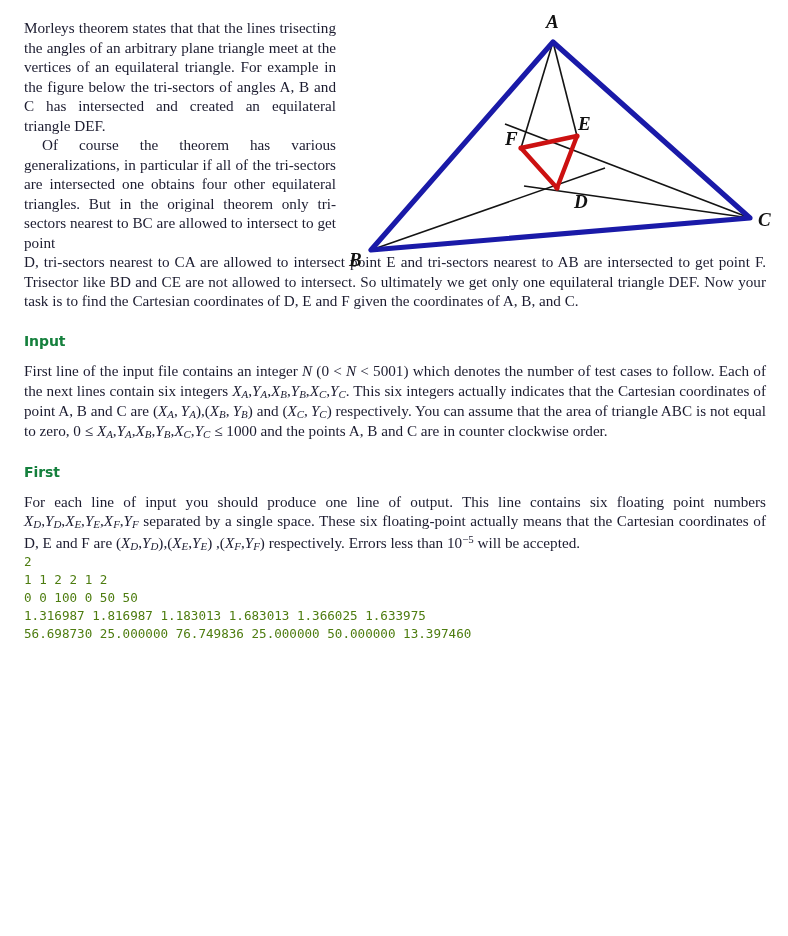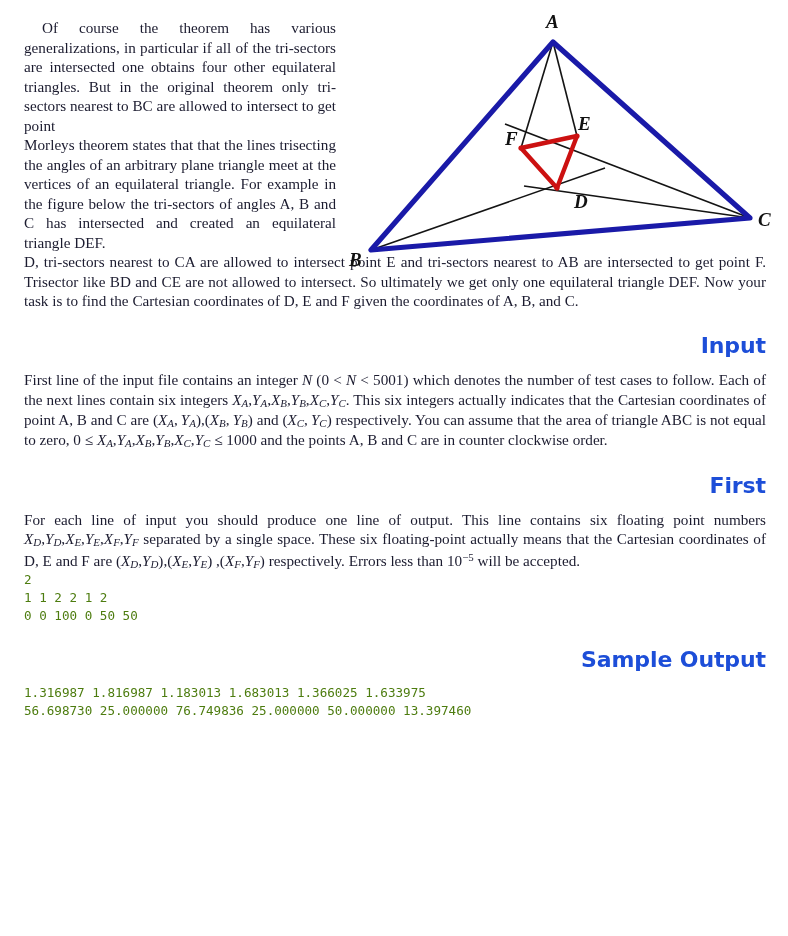--- a/index.html
+++ b/index.html
@@ -50,26 +50,25 @@
   .fulltext {
     clear: both;
     padding: 0 22px 0 24px;
     box-sizing: border-box;
   }
   .fulltext p.body { margin-top: 0px; }
 
   
   h2.sec {
     font-family: "DejaVu Sans", "Liberation Sans", sans-serif;
-    font-size: 22px;
+    font-size: 14px;
     font-weight: bold;
-    color: #1d4ed8;
+    color: #15803d;
     margin: 22px 0 12px 0;
     letter-spacing: -0.1px;
-    text-align: right;
   }
   .section { padding: 0 22px 0 24px; box-sizing: border-box; }
 
   
   .mi { font-family: "Liberation Serif", "DejaVu Serif", serif; font-style: italic; }
   .mi sub {
     font-style: italic;
     font-size: 0.72em;
     vertical-align: -0.22em;
     letter-spacing: 0;
@@ -88,22 +87,22 @@
   }
 </style>
 </head>
 <body>
 
 <div class="page">
 
   <div class="top-block">
 
     <div class="intro-col">
+      <p class="body">Morleys theorem states that that the lines trisecting the angles of an arbitrary plane triangle meet at the vertices of an equilateral triangle. For example in the figure below the tri-sectors of angles A, B and C has intersected and created an equilateral triangle DEF.</p>
       <p class="body indent">Of course the theorem has various generalizations, in particular if all of the tri-sectors are intersected one obtains four other equilateral triangles. But in the original theorem only tri-sectors nearest to BC are allowed to intersect to get point</p>
-      <p class="body">Morleys theorem states that that the lines trisecting the angles of an arbitrary plane triangle meet at the vertices of an equilateral triangle. For example in the figure below the tri-sectors of angles A, B and C has intersected and created an equilateral triangle DEF.</p>
     </div>
 
     <div class="figure-wrap">
       <svg width="442" height="272" viewBox="330 8 442 272">
 
         <g stroke="#141414" stroke-width="1.6" fill="none">
           <line x1="545" y1="42" x2="513" y2="148"></line>
           <line x1="545" y1="42" x2="569" y2="136"></line>
           <line x1="363" y1="250" x2="597" y2="168"></line>
           <line x1="363" y1="250" x2="742" y2="218"></line>
@@ -147,18 +146,17 @@
     <p class="body"><span>For each line of input you should produce one line of output. This line contains six floating point numbers </span><span class="mi">X<sub>D</sub></span>,<span class="mi">Y<sub>D</sub></span>,<span class="mi">X<sub>E</sub></span>,<span class="mi">Y<sub>E</sub></span>,<span class="mi">X<sub>F</sub></span>,<span class="mi">Y<sub>F</sub></span><span> separated by a single space. These six floating-point actually means that the Cartesian coordinates of D, E and F are </span>(<span class="mi">X<sub>D</sub></span>,<span class="mi">Y<sub>D</sub></span>),(<span class="mi">X<sub>E</sub></span>,<span class="mi">Y<sub>E</sub></span>) ,(<span class="mi">X<sub>F</sub></span>,<span class="mi">Y<sub>F</sub></span>)<span> respectively. Errors less than </span><span class="mn">10</span><sup class="exp">−5</sup><span> will be accepted.</span></p>
   </div>
 
   <div class="section">
     <pre class="sample"><span>2</span>
 <span>1 1 2 2 1 2</span>
 <span>0 0 100 0 50 50</span></pre>
   </div>
 
   <div class="section">
-    <h2 class="sec">Sample Output</h2>
     <pre class="sample"><span>1.316987 1.816987 1.183013 1.683013 1.366025 1.633975</span>
 <span>56.698730 25.000000 76.749836 25.000000 50.000000 13.397460</span></pre>
   </div>
 
 </div>
 
 </body></html>

